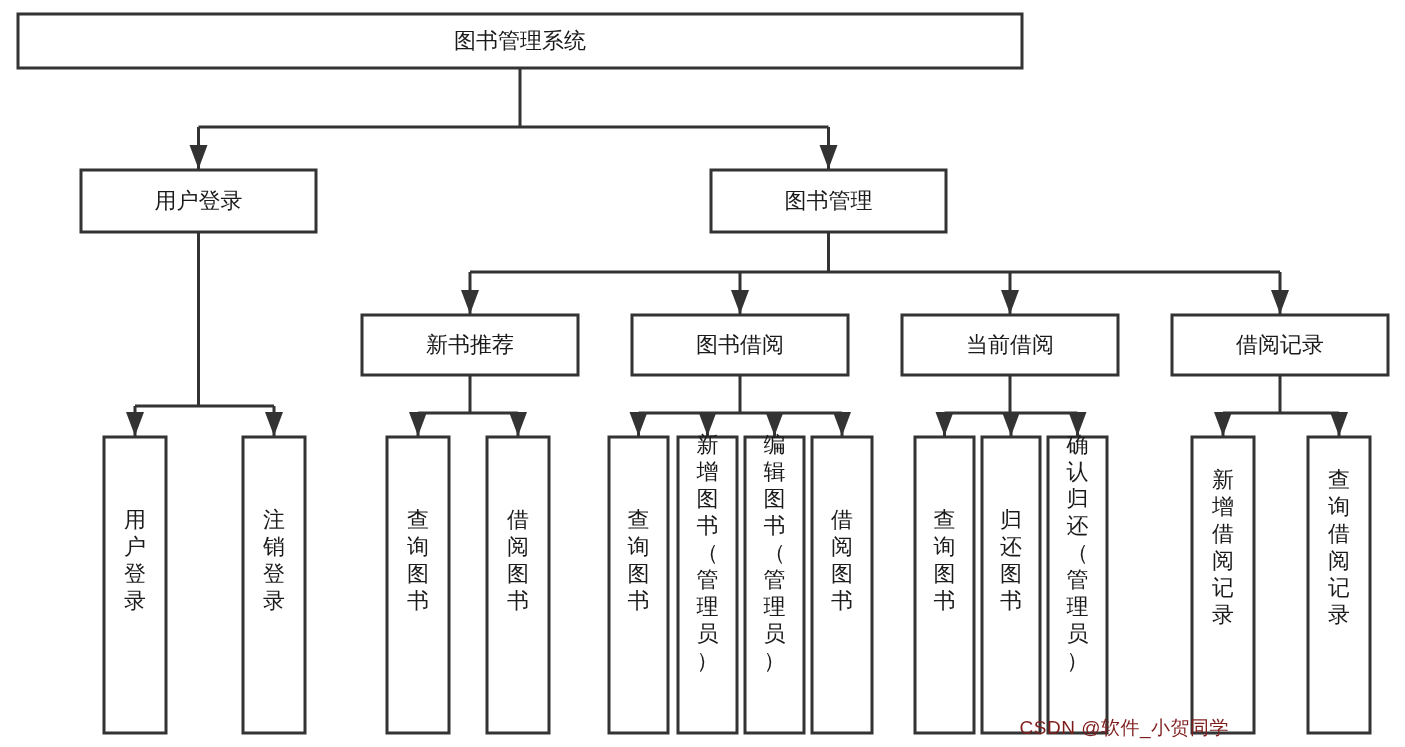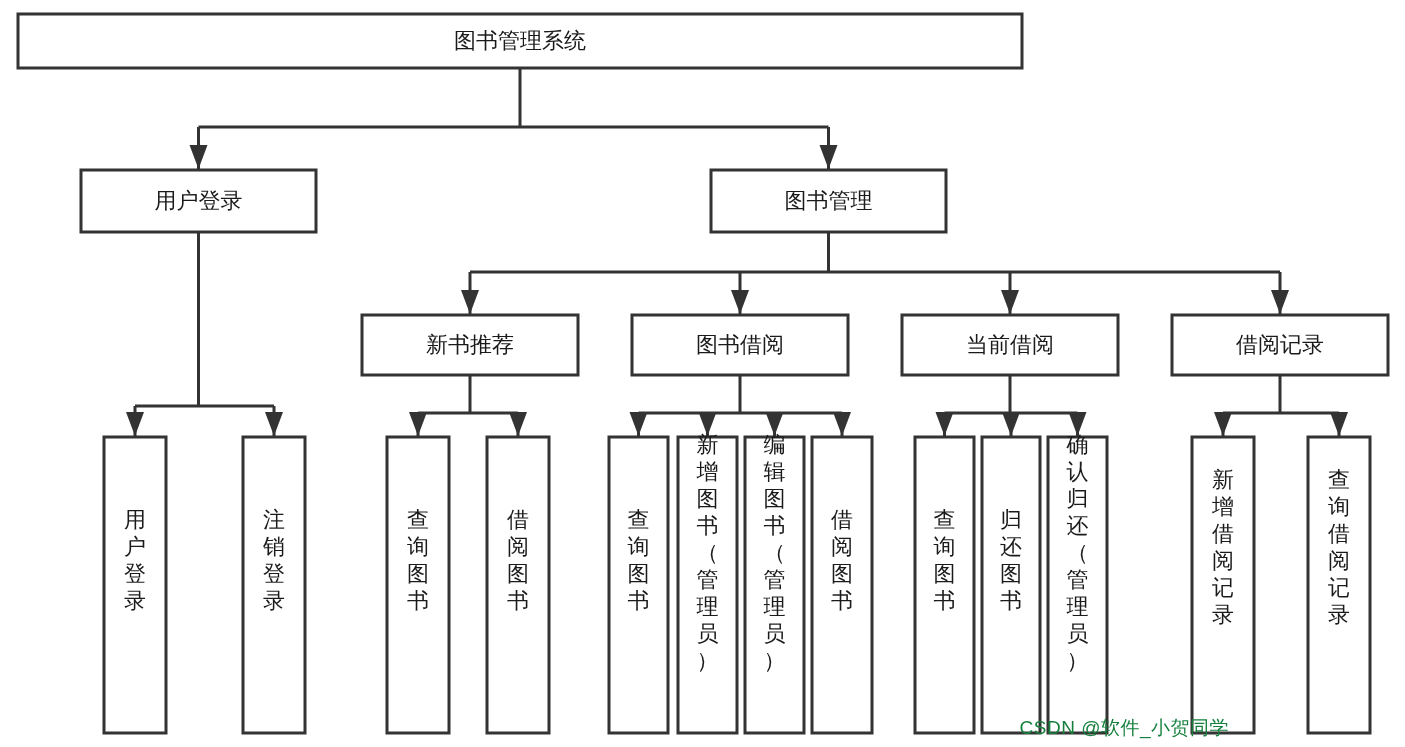--- a/index.html
+++ b/index.html
@@ -52,21 +52,21 @@
   .node-label-vertical {
     fill: #1a1a1a;
     font-family: "Liberation Sans", "DejaVu Sans", sans-serif;
     font-size: 22px;
     text-anchor: middle;
   }
   .watermark {
     position: absolute;
     right: 10px;
     bottom: 6px;
-    color: #15803d;
+    color: #7f1d1d;
     font-size: 19px;
     font-family: "Liberation Sans", "DejaVu Sans", sans-serif;
     white-space: nowrap;
     letter-spacing: 0.5px;
     pointer-events: none;
   }
 </style>
 </head>
 <body>
 

